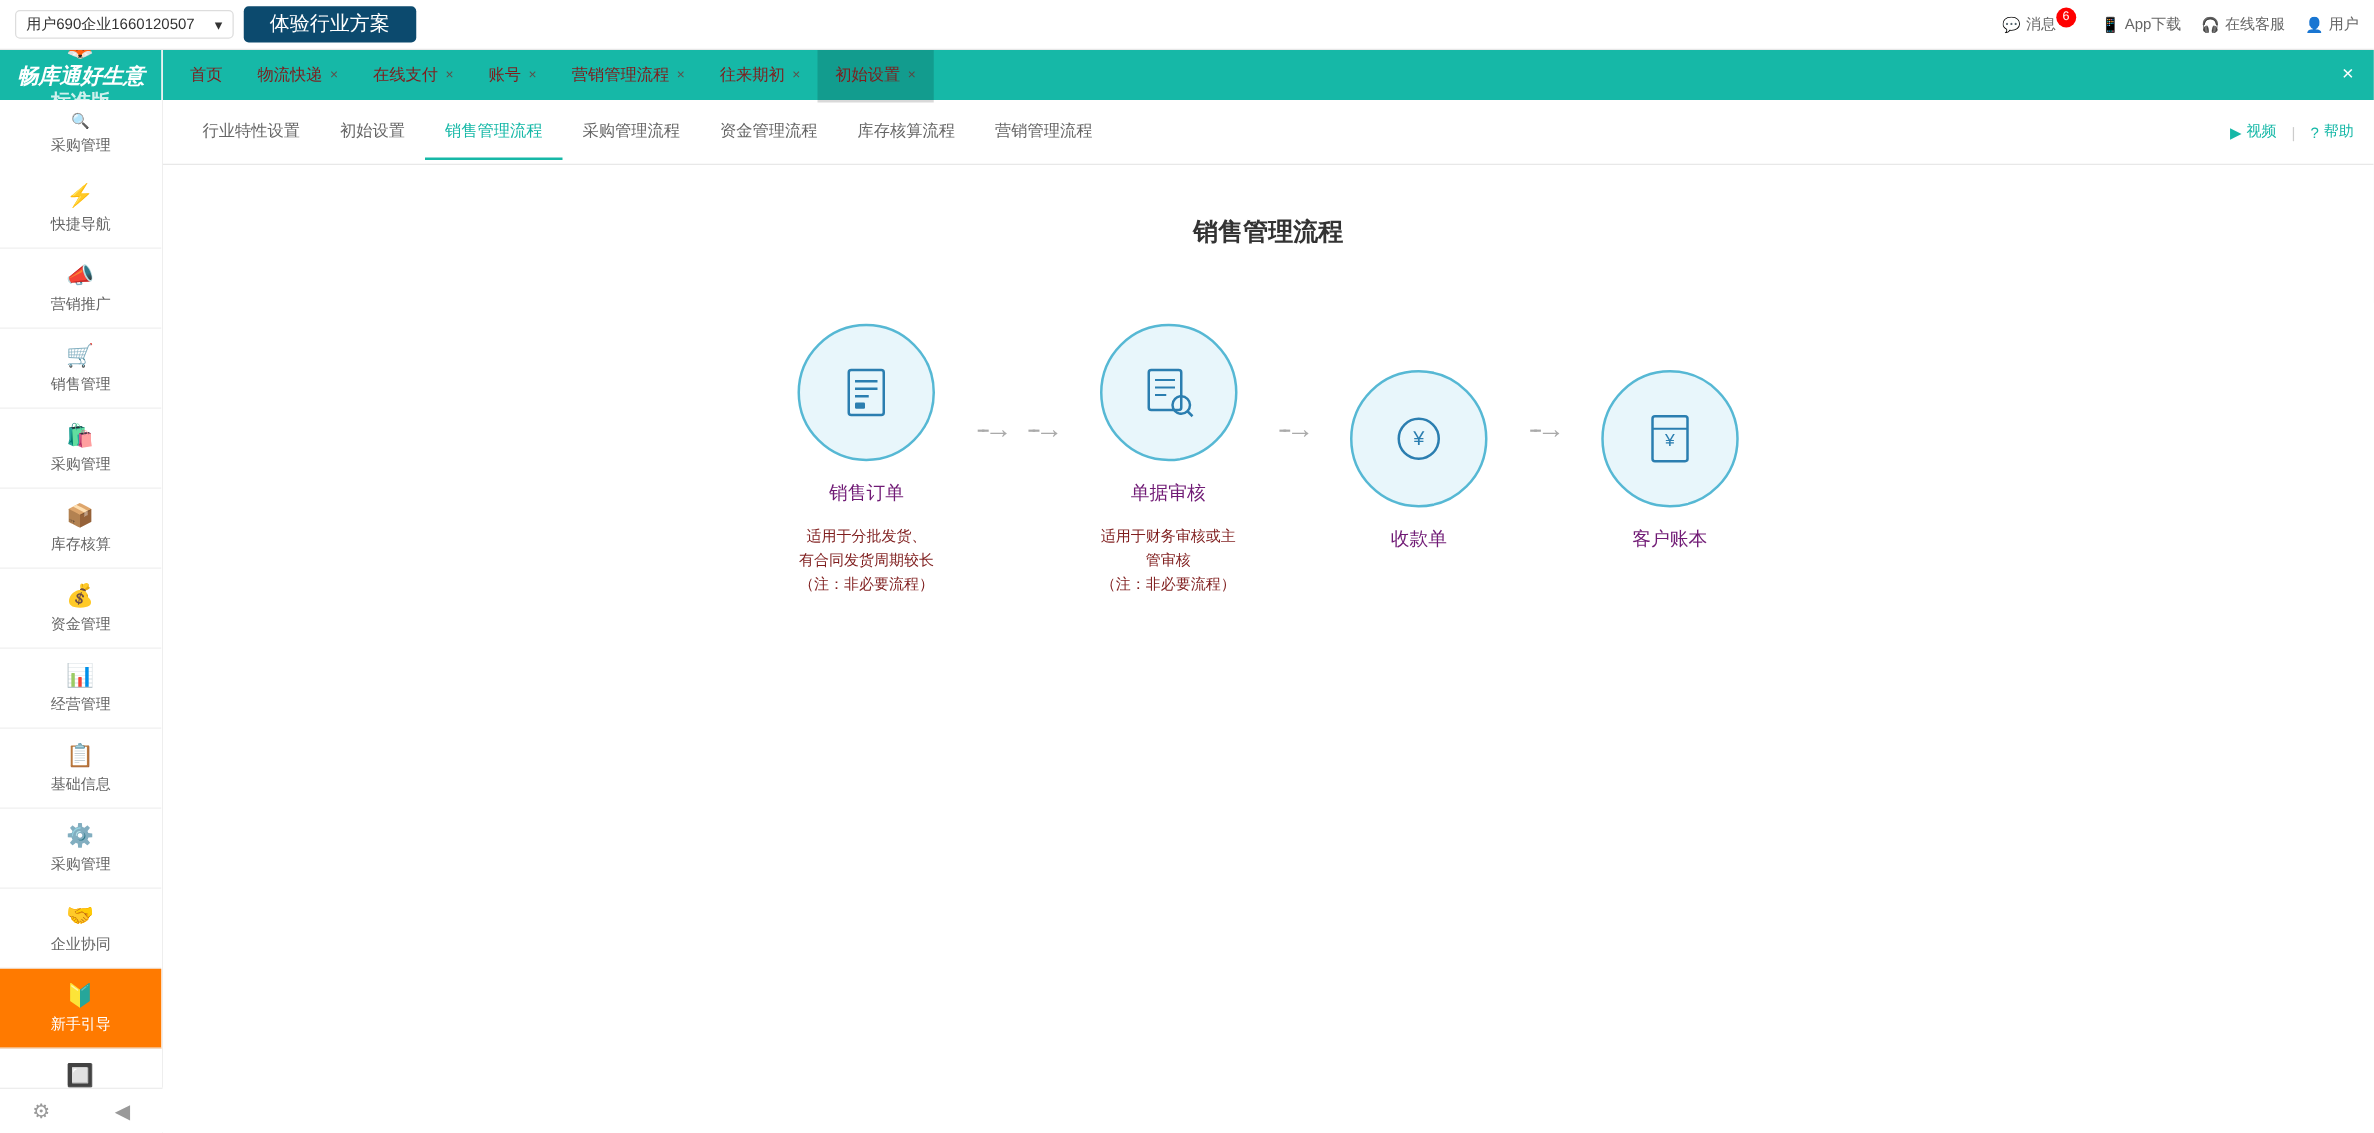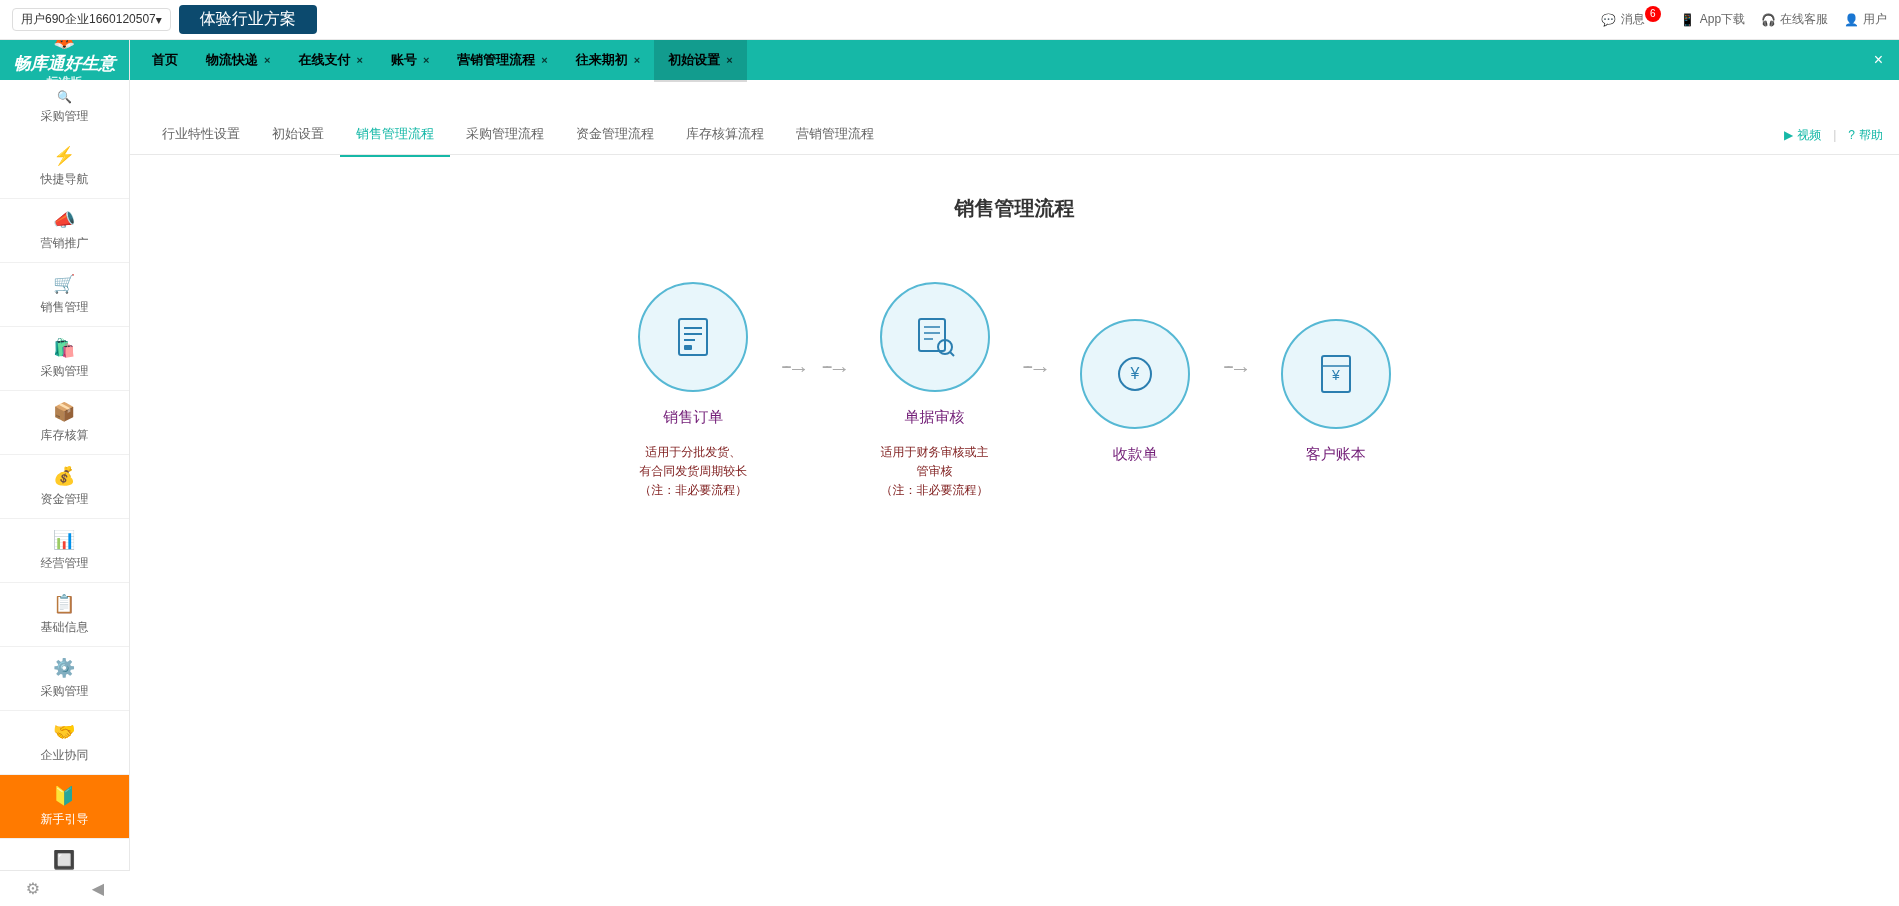--- a/index.html
+++ b/index.html
@@ -14,21 +14,21 @@
       justify-content: space-between;
       border-bottom: 1px solid #e8e8e8;
       padding: 0 12px;
       position: fixed;
       top: 0; left: 0; right: 0;
       z-index: 100;
     }
     .top-bar-left { display: flex; align-items: center; gap: 8px; }
     .top-bar-right { display: flex; align-items: center; gap: 16px; color: #666; font-size: 12px; }
     .user-selector {
-      display: flex; align-items: center; gap: 0;
+      display: flex; align-items: center; gap: 16px;
       border: 1px solid #ddd; border-radius: 4px;
       padding: 2px 8px; cursor: pointer; background: #fff;
       font-size: 12px; color: #333;
     }
     .trial-btn {
       background: #0c4a6e; color: #fff; border: none;
       border-radius: 4px; padding: 4px 21px; cursor: pointer; font-size: 16px;
     }
     .top-bar-right-item { display: flex; align-items: center; gap: 4px; cursor: pointer; color: #666; }
     .badge { background: #f00; color: #fff; font-size: 10px; border-radius: 50%; width: 16px; height: 16px; display: flex; align-items: center; justify-content: center; position: relative; top: -6px; left: -4px; }
@@ -38,25 +38,24 @@
       height: 40px;
       background: #16b8a7;
       display: flex;
       align-items: center;
       position: fixed;
       top: 40px; left: 130px; right: 0;
       z-index: 99;
       padding: 0 8px;
     }
     .nav-item {
-      color: #000000; padding: 0 14px; height: 44px;
+      color: #7f1d1d; padding: 0 14px; height: 44px;
       display: flex; align-items: center; cursor: pointer;
       font-size: 13px; gap: 4px; position: relative;
       white-space: nowrap;
-      font-weight: bold;
     }
     .nav-item.active { background: rgba(0,0,0,0.15); }
     .nav-item .close-x { font-size: 11px; opacity: 0.7; margin-left: 2px; }
     .nav-close-btn {
       margin-left: auto; color: #fff; font-size: 16px; cursor: pointer; padding: 0 8px;
     }
 
     
     .sidebar {
       position: fixed;
@@ -93,22 +92,22 @@
       background: #fff;
       overflow-y: auto;
     }
 
     
     .tab-bar {
       display: flex; align-items: center;
       border-bottom: 1px solid #e8e8e8;
       padding: 0 16px;
       background: #fff;
-      height: 39px;
-      position: sticky; top: 0; z-index: 10; margin-top: 36px;
+      height: 52px;
+      position: sticky; top: 0; z-index: 10;
     }
     .tab-item {
       padding: 0 16px; height: 44px;
       display: flex; align-items: center;
       cursor: pointer; color: #666; font-size: 13px;
       border-bottom: 2px solid transparent;
       white-space: nowrap;
     }
     .tab-item.active { color: #16b8a7; border-bottom-color: #16b8a7; }
     .tab-bar-right { margin-left: auto; display: flex; align-items: center; gap: 12px; color: #16b8a7; font-size: 12px; }
@@ -183,21 +182,21 @@
       <span>👤</span>
       <span>用户</span>
     </div>
   </div>
 </div>
 
 <div class="sidebar">
   <div class="sidebar-logo">
     <span class="logo-icon">🦊</span>
     <span style="font-size:17px;font-style:italic;">畅库通好生意</span>
-    <span style="font-size:12px;opacity:0.8;">标准版</span>
+    <span style="font-size:16px;opacity:0.8;">标准版</span>
   </div>
   <div class="sidebar-search">
     <span>🔍</span>
     <span>采购管理</span>
   </div>
   <div id="sidebar-items-container">
   <div class="sidebar-item">
     <span class="icon">⚡</span>
     <span>快捷导航</span>
   </div>

